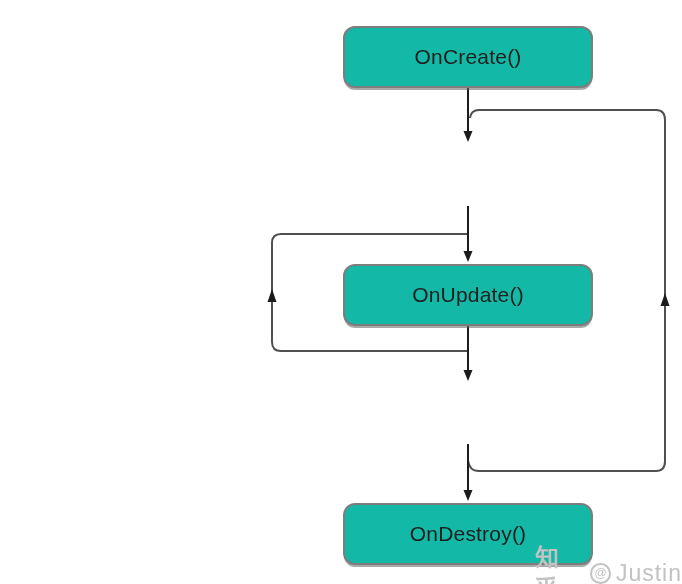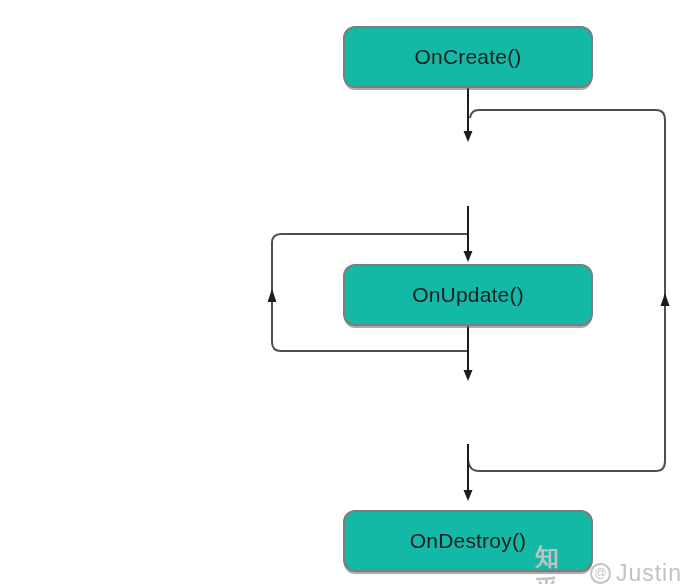--- a/index.html
+++ b/index.html
@@ -38,21 +38,21 @@
     justify-content: center;
     font-size: 21px;
     color: #1f1f1f;
     letter-spacing: 0.2px;
     z-index: 2;
   }
   .node-oncreate       { top: 26px;  }
   .node-onstartrunning { top: 144px; }
   .node-onupdate       { top: 264px; }
   .node-onstoprunning  { top: 383px; }
-  .node-ondestroy      { top: 503px; margin-top: 7px; }
+  .node-ondestroy      { top: 503px; }
 
   .annotation {
     position: absolute;
     left: 32px;
     top: 235px;
     width: 220px;
     font-size: 22px;
     line-height: 29px;
     color: #1c1c1c;
     white-space: pre-line;

